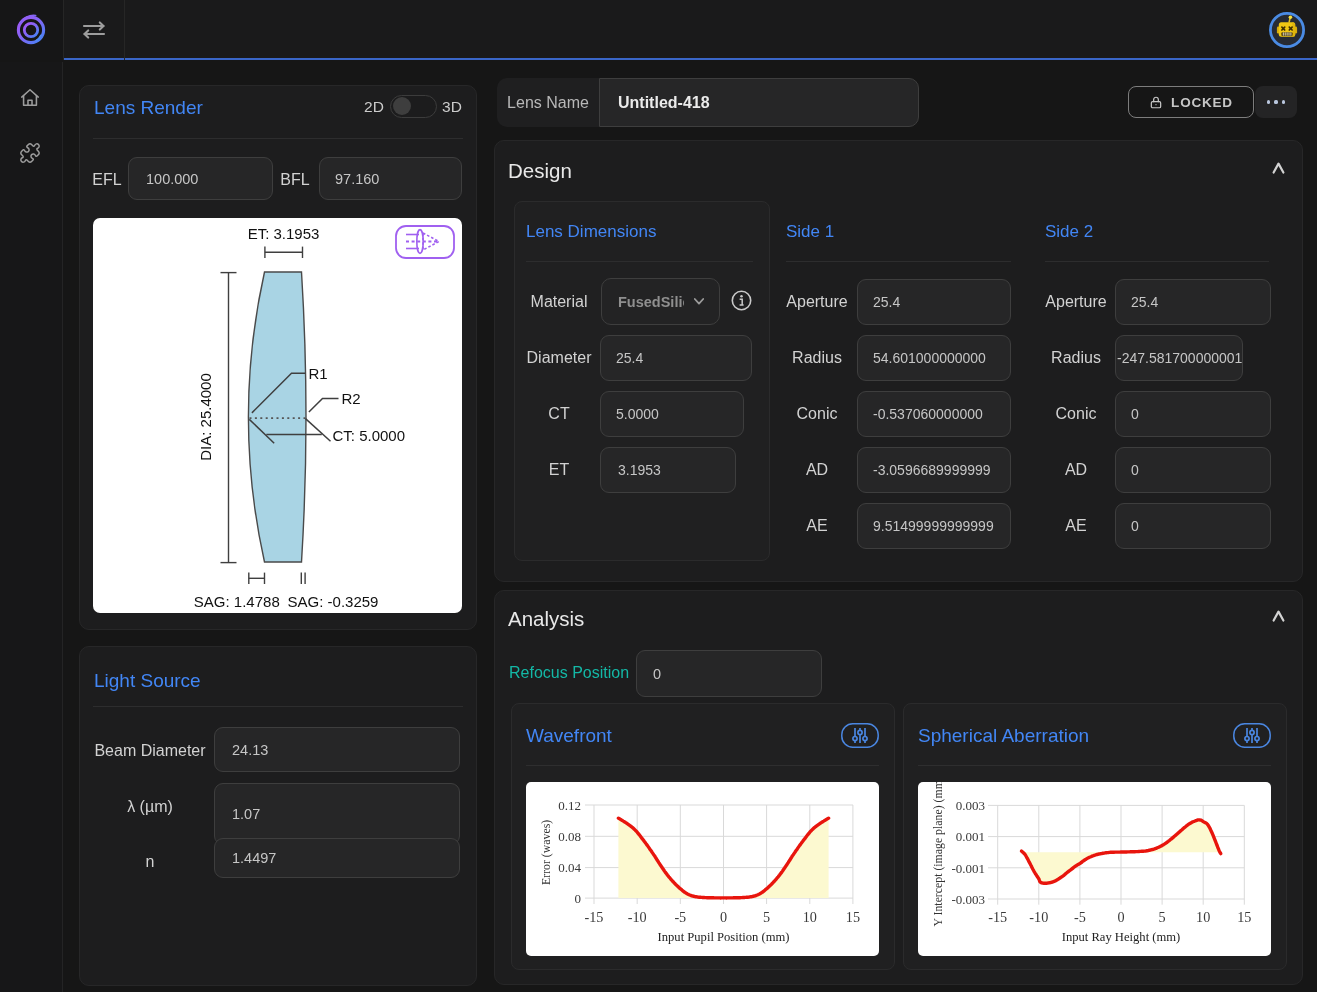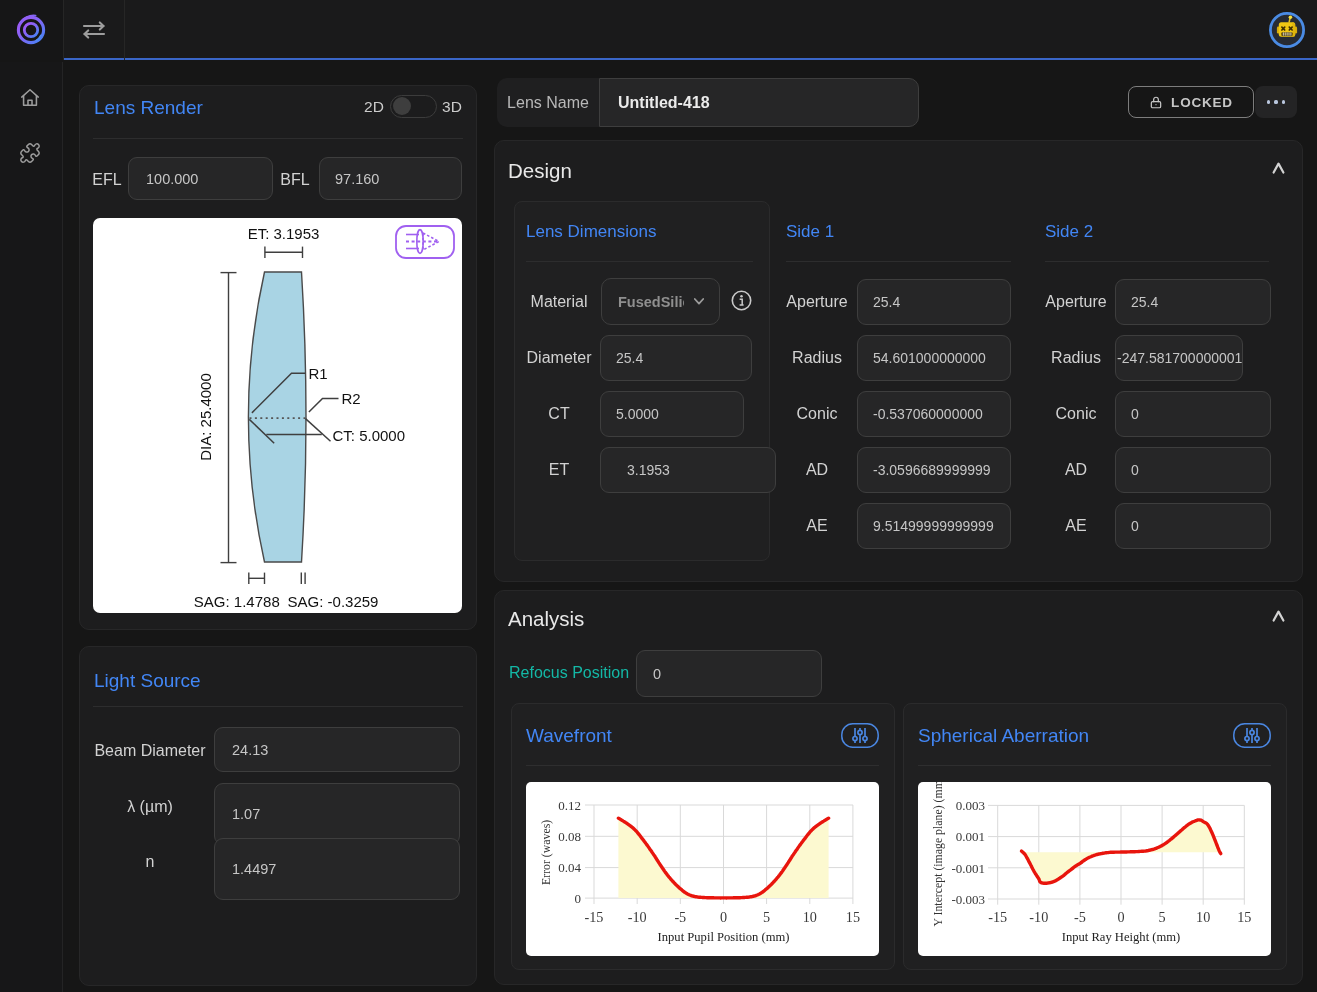--- a/index.html
+++ b/index.html
@@ -121,21 +121,21 @@
     </g>
   </svg>
 <div class="card" style="left:79px;top:646px;width:398px;height:340px"></div>
 <div class="bt" style="left:94px;top:670px;font-size:19px">Light Source</div>
 <div class="hr" style="left:93px;top:706px;width:370px"></div>
 <div class="lbl" style="left:90px;top:742px;width:120px;font-size:16px">Beam Diameter</div>
 <div class="inp" style="left:214px;top:727px;width:246px;height:45px;font-size:14.5px;padding-left:17px">24.13</div>
 <div class="lbl" style="left:90px;top:798px;width:120px;font-size:16px">λ (µm)</div>
 <div class="inp" style="left:214px;top:783px;width:246px;height:62px;font-size:14.5px;padding-left:17px">1.07</div>
 <div class="lbl" style="left:90px;top:853px;width:120px;font-size:16px">n</div>
-<div class="inp" style="left:214px;top:838px;width:246px;height:62px;font-size:14.5px;padding-left:17px">1.4497</div>
+<div class="inp" style="left:214px;top:838px;width:246px;height:40px;font-size:14.5px;padding-left:17px">1.4497</div>
 <div class="abs" style="left:497px;top:78px;width:102px;height:49px;background:#1f1f20;border-radius:10px 0 0 10px;display:flex;align-items:center;justify-content:center;color:#b8b8b8;font-size:16px">Lens Name</div>
 <div class="abs" style="left:599px;top:78px;width:320px;height:49px;background:#262627;border:1px solid #3e3e3e;border-radius:0 10px 10px 0;display:flex;align-items:center;padding-left:18px;color:#ebebeb;font-size:16px;font-weight:600">Untitled-418</div>
 <div class="abs" style="left:1128px;top:86px;width:126px;height:32px;border:1px solid #7d7d7d;border-radius:8px;display:flex;align-items:center;justify-content:center;gap:8px;color:#c6c6c6;font-size:13.5px;font-weight:700;letter-spacing:0.8px">
     <svg width="14" height="15" viewBox="0 0 24 24" fill="none" stroke="#c6c6c6" stroke-width="2.1" stroke-linecap="round" stroke-linejoin="round">
 <rect x="4" y="10.5" width="16" height="10.5" rx="2.2"></rect>
 <path d="M8 10.5 V7 a4 4 0 0 1 8 0 v3.5"></path>
 <circle cx="12" cy="15.7" r="1" fill="#c6c6c6" stroke="none"></circle>
 </svg>
     <span>LOCKED</span>
   </div>
@@ -162,21 +162,21 @@
 <svg class="abs" style="left:731px;top:290px" width="21" height="21" viewBox="0 0 21 21">
 <circle cx="10.5" cy="10.5" r="9.2" fill="none" stroke="#c9c9c9" stroke-width="1.6"></circle>
 <circle cx="10.5" cy="6.3" r="1.25" fill="#c9c9c9"></circle>
 <path d="M8.6 9.3 h2.6 v5.4 M8.6 14.9 h4" fill="none" stroke="#c9c9c9" stroke-width="1.5"></path>
 </svg>
 <div class="lbl" style="left:514px;top:349px;width:90px;font-size:16px">Diameter</div>
 <div class="inp" style="left:600px;top:335px;width:152px;height:46px;font-size:14px;padding-left:15px">25.4</div>
 <div class="lbl" style="left:514px;top:405px;width:90px;font-size:16px">CT</div>
 <div class="inp" style="left:600px;top:391px;width:144px;height:46px;font-size:14px;padding-left:15px">5.0000</div>
 <div class="lbl" style="left:514px;top:461px;width:90px;font-size:16px">ET</div>
-<div class="inp" style="left:600px;top:447px;width:176px;height:46px;font-size:14px;padding-left:26px">3.1953</div>
+<div class="inp" style="left:600px;top:447px;width:136px;height:46px;font-size:14px;padding-left:17px">3.1953</div>
 <div class="bt" style="left:786px;top:222px;font-size:17px">Side 1</div>
 <div class="hr" style="left:786px;top:261px;width:225px"></div>
 <div class="lbl" style="left:777px;top:293px;width:80px;font-size:16px">Aperture</div>
 <div class="inp" style="left:857px;top:279px;width:154px;height:46px;font-size:14px;padding-left:15px">25.4</div>
 <div class="lbl" style="left:777px;top:349px;width:80px;font-size:16px">Radius</div>
 <div class="inp" style="left:857px;top:335px;width:154px;height:46px;font-size:14px;padding-left:15px">54.601000000000</div>
 <div class="lbl" style="left:777px;top:405px;width:80px;font-size:16px">Conic</div>
 <div class="inp" style="left:857px;top:391px;width:154px;height:46px;font-size:14px;padding-left:15px">-0.537060000000</div>
 <div class="lbl" style="left:777px;top:461px;width:80px;font-size:16px">AD</div>
 <div class="inp" style="left:857px;top:447px;width:154px;height:46px;font-size:14px;padding-left:15px">-3.0596689999999</div>

